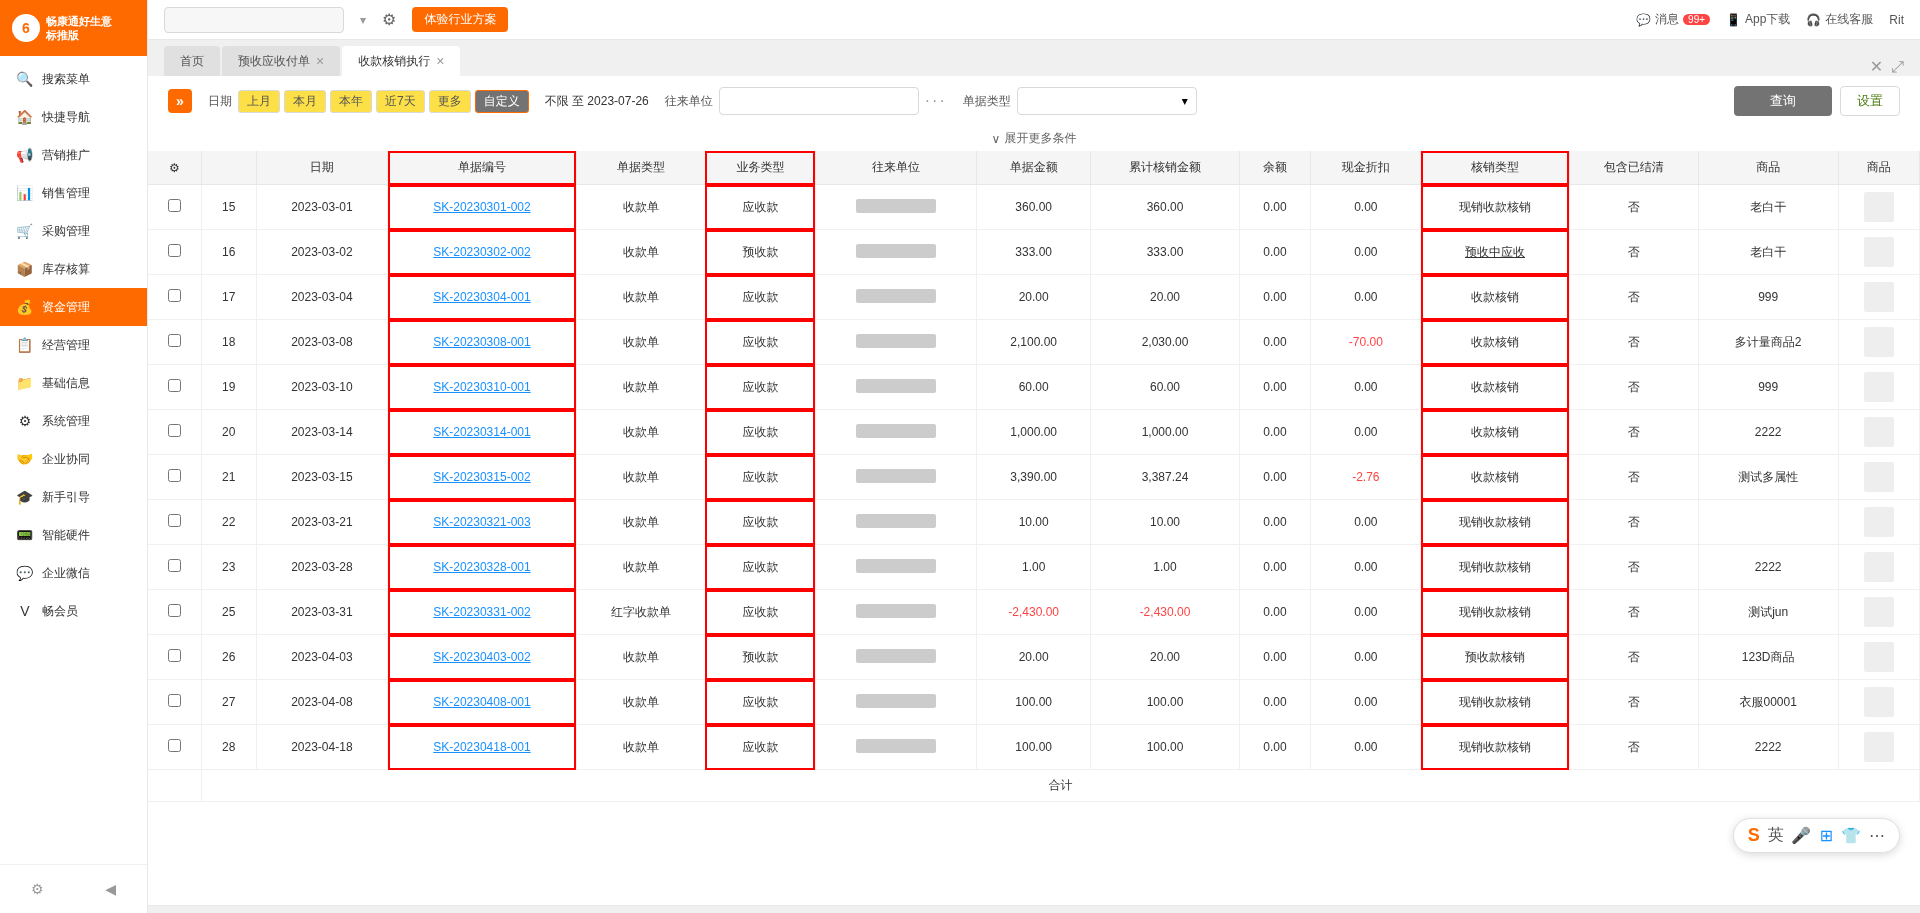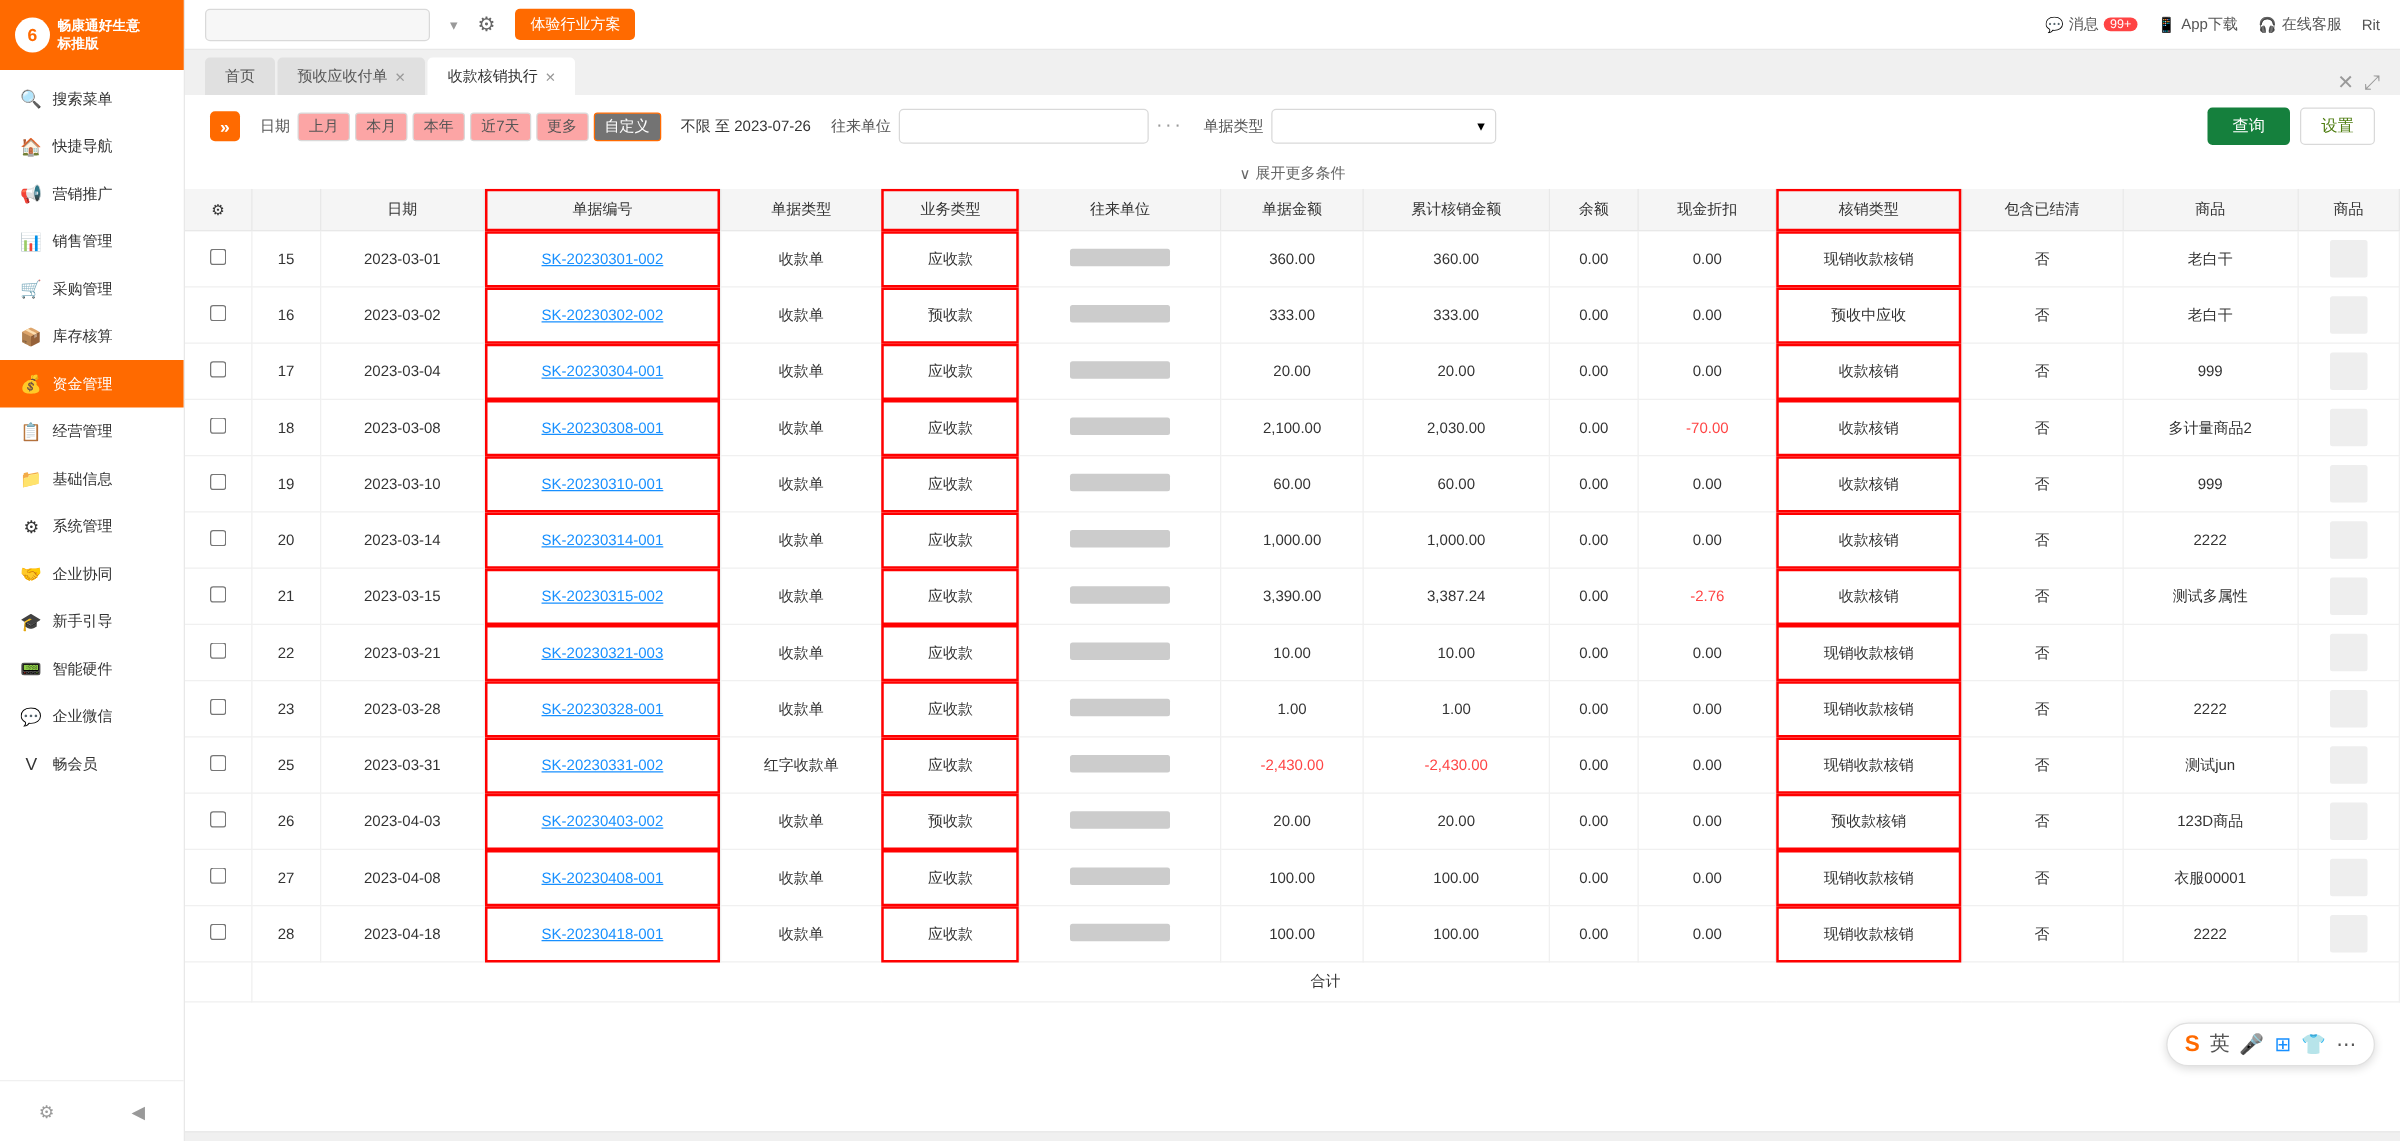--- a/index.html
+++ b/index.html
@@ -45,27 +45,27 @@
     .page-title { font-size: 16px; font-weight: bold; color: #333; }
     .page-header-actions { display: flex; gap: 8px; }
     .page-header-btn { display: flex; align-items: center; gap: 4px; padding: 4px 12px; border: 1px solid #d9d9d9; border-radius: 4px; font-size: 12px; cursor: pointer; background: #fff; color: #555; }
 
     
     .filter-bar { padding: 10px 20px; display: flex; align-items: center; gap: 16px; flex-shrink: 0; flex-wrap: wrap; }
     .filter-expand-btn { width: 24px; height: 24px; background: #ff6a00; border-radius: 4px; display: flex; align-items: center; justify-content: center; color: #fff; cursor: pointer; font-size: 14px; font-weight: bold; flex-shrink: 0; }
     .filter-group { display: flex; align-items: center; gap: 6px; }
     .filter-label { color: #555; font-size: 12px; white-space: nowrap; }
     .filter-date-btns { display: flex; gap: 4px; }
-    .filter-date-btn { padding: 2px 8px; border: 1px solid #d9d9d9; border-radius: 3px; font-size: 12px; cursor: pointer; background: #fca5a5; color: #555; }
+    .filter-date-btn { padding: 2px 8px; border: 1px solid #d9d9d9; border-radius: 3px; font-size: 12px; cursor: pointer; background: #fde047; color: #555; }
     .filter-date-btn.custom { background: #737373; color: #fff; border-color: #ff6a00; font-family: Liberation Mono, monospace; }
     .filter-date-range { color: #333; font-size: 12px; }
     .filter-input { width: 200px; height: 28px; border: 1px solid #d9d9d9; border-radius: 4px; padding: 0 8px; font-size: 12px; }
     .filter-dots { color: #999; font-size: 16px; cursor: pointer; letter-spacing: 2px; }
     .filter-select { width: 180px; height: 28px; border: 1px solid #d9d9d9; border-radius: 4px; padding: 0 8px; font-size: 12px; display: flex; align-items: center; justify-content: space-between; cursor: pointer; }
-    .filter-query-btn { background: #15803d; color: #fff; border: none; border-radius: 4px; padding: 5px 20px; font-size: 13px; cursor: pointer; }
+    .filter-query-btn { background: #737373; color: #fff; border: none; border-radius: 4px; padding: 5px 36px; font-size: 13px; cursor: pointer; }
     .filter-set-btn { background: #fff; color: #4d7c0f; border: 1px solid #d9d9d9; border-radius: 4px; padding: 5px 16px; font-size: 13px; cursor: pointer; }
     .filter-expand-row { display: flex; align-items: center; justify-content: center; width: 100%; padding: 4px 0; color: #666; font-size: 12px; cursor: pointer; gap: 4px; }
 
     
     .table-container { flex: 1; overflow: auto; padding: 0; }
     table { width: 100%; border-collapse: collapse; font-size: 12px; min-width: 1400px; }
     thead tr { background: #f5f5f5; }
     th { padding: 8px 10px; text-align: center; font-weight: 500; color: #333; border-bottom: 1px solid #e8e8e8; border-right: 1px solid #e8e8e8; white-space: nowrap; }
     td { padding: 7px 10px; text-align: center; border-bottom: 1px solid #f0f0f0; border-right: 1px solid #f0f0f0; color: #333; white-space: nowrap; }
     tr.highlighted td { background: #fff3e0; }
@@ -294,21 +294,21 @@
       <td>16</td>
       <td>2023-03-02</td>
       <td style="outline: 2px solid #ff0000; outline-offset: -2px;"><a class="td-link">SK-20230302-002</a></td>
       <td>收款单</td>
       <td style="outline: 2px solid #ff0000; outline-offset: -2px;">预收款</td>
       <td><span style="display:inline-block;width:80px;height:14px;background:#ccc;border-radius:2px;"></span></td>
       <td class="">333.00</td>
       <td class="">333.00</td>
       <td>0.00</td>
       <td class="">0.00</td>
-      <td style="outline: 2px solid #ff0000; outline-offset: -2px;">预收中应收</td>
+      <td style="outline: 2px solid #ff0000; outline-offset: -2px; text-decoration: underline;">预收中应收</td>
       <td>否</td>
       <td>老白干</td>
       <td><span style="display:inline-block;width:30px;height:30px;background:#eee;border-radius:2px;vertical-align:middle;"></span></td>
     </tr>
             <tr>
       <td><input type="checkbox" style=""></td>
       <td>17</td>
       <td>2023-03-04</td>
       <td style="outline: 2px solid #ff0000; outline-offset: -2px;"><a class="td-link">SK-20230304-001</a></td>
       <td>收款单</td>

